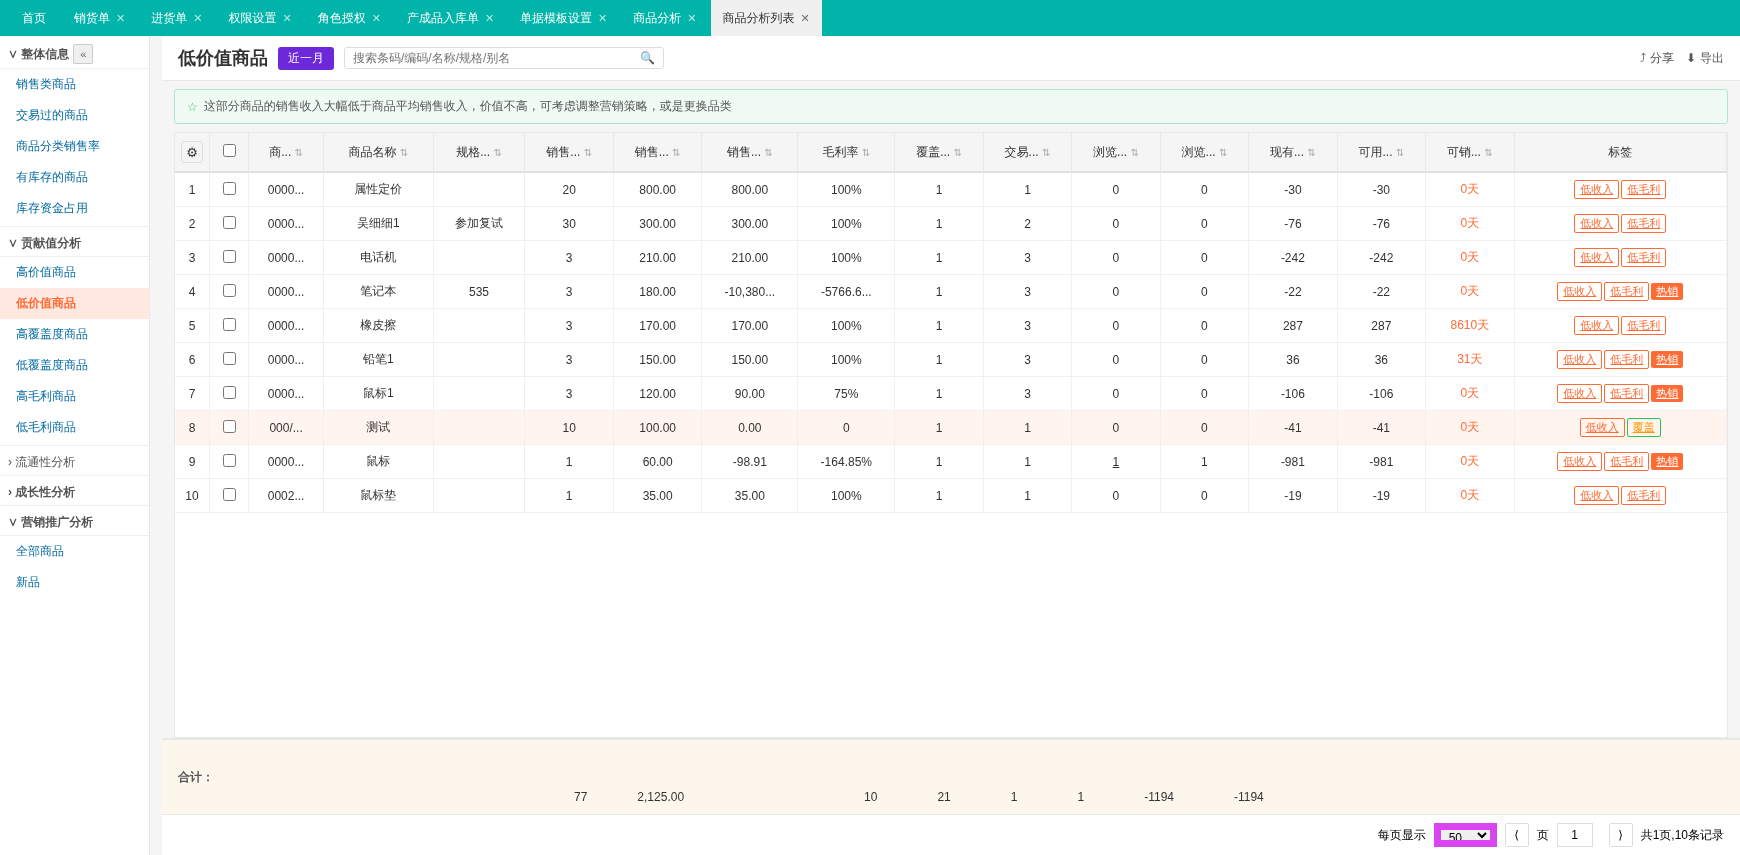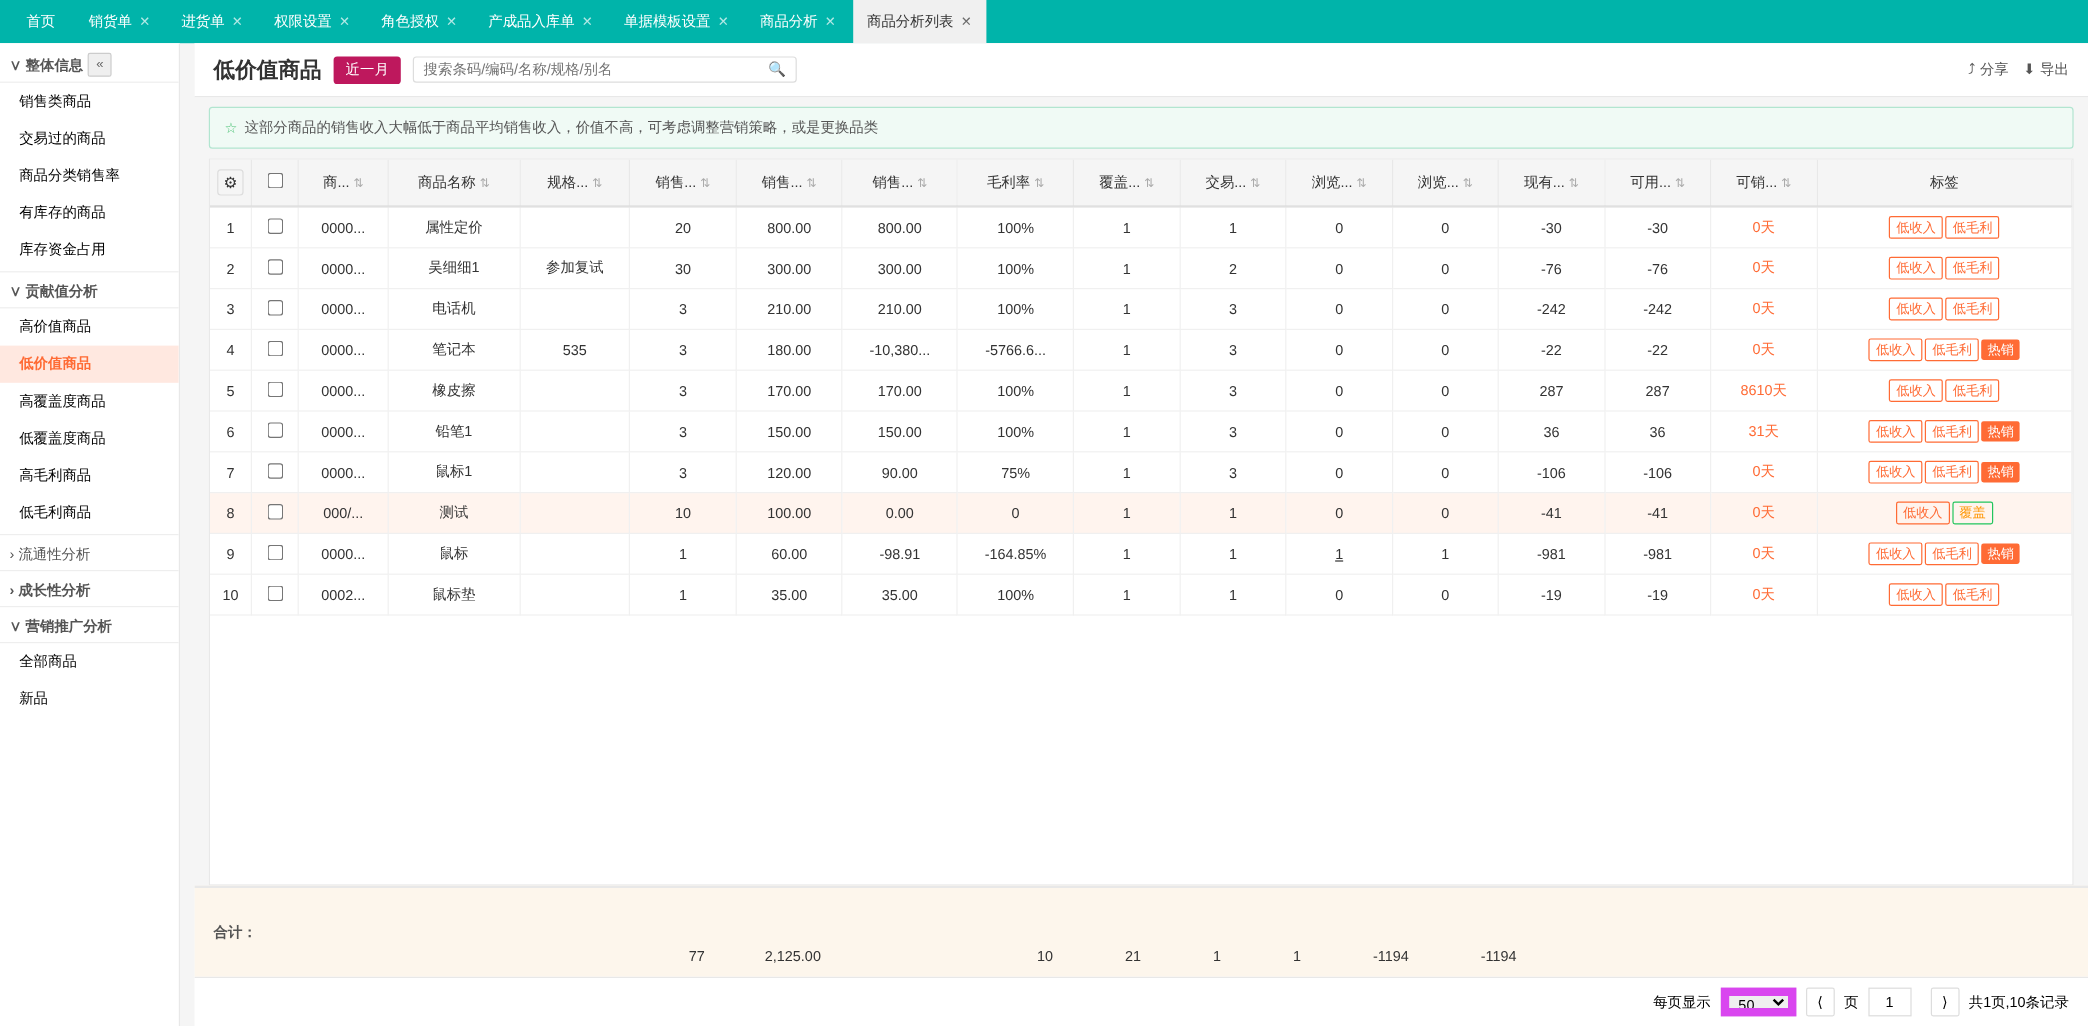--- a/index.html
+++ b/index.html
@@ -40,21 +40,21 @@
     
     .sidebar {
       width: 150px;
       background: white;
       border-right: 1px solid #e8e8e8;
       overflow-y: auto;
       flex-shrink: 0;
     }
     .sidebar-item {
       padding: 7px 10px 7px 16px;
-      color: #000000;
+      color: #0369a1;
       cursor: pointer;
       font-size: 12px;
     }
     .sidebar-item.active { background: #ffe8e0; color: #ff6b35; font-weight: bold; }
 
     
     .content-area {
       flex: 1;
       display: flex;
       flex-direction: column;
@@ -70,21 +70,21 @@
       align-items: center;
       gap: 10px;
       border-bottom: 1px solid #e8e8e8;
     }
     .content-title {
       font-size: 18px;
       font-weight: bold;
       color: #333;
     }
     .date-filter-btn {
-      background: #be185d;
+      background: #6d28d9;
       color: white;
       border: none;
       padding: 3px 10px;
       border-radius: 3px;
       cursor: pointer;
       font-size: 12px;
     }
     .search-box {
       flex: 1;
       max-width: 320px;
@@ -163,21 +163,21 @@
       padding: 7px 6px;
       text-align: center;
       border-right: 1px solid #f0f0f0;
       border-bottom: 1px solid #f0f0f0;
       color: #333;
       white-space: nowrap;
     }
     tr.row-highlight td { background: #fff4ee; }
 
     .sort-icon { color: #aaa; font-size: 10px; }
-    .tag { display: inline-block; padding: 1px 5px; border-radius: 2px; font-size: 11px; margin: 0 1px; }
+    .tag { display: inline-block; padding: 1px 5px; border-radius: 2px; font-size: 11px; margin: 0 1px; text-decoration: underline; }
     .tag-low-income { color: #ff6b35; border: 1px solid #ff6b35; }
     .tag-low-profit { color: #ff6b35; border: 1px solid #ff6b35; }
     .tag-hot { color: #ff6b35; background: #ff6b35; color: white; }
     .tag-recommend { color: #ff9500; border: 1px solid #22c55e; }
     .link-underline { text-decoration: underline; color: #333; }
     .days-tag { color: #ff6b35; }
 
     
     .total-bar {
       background: #fdf6ec;

